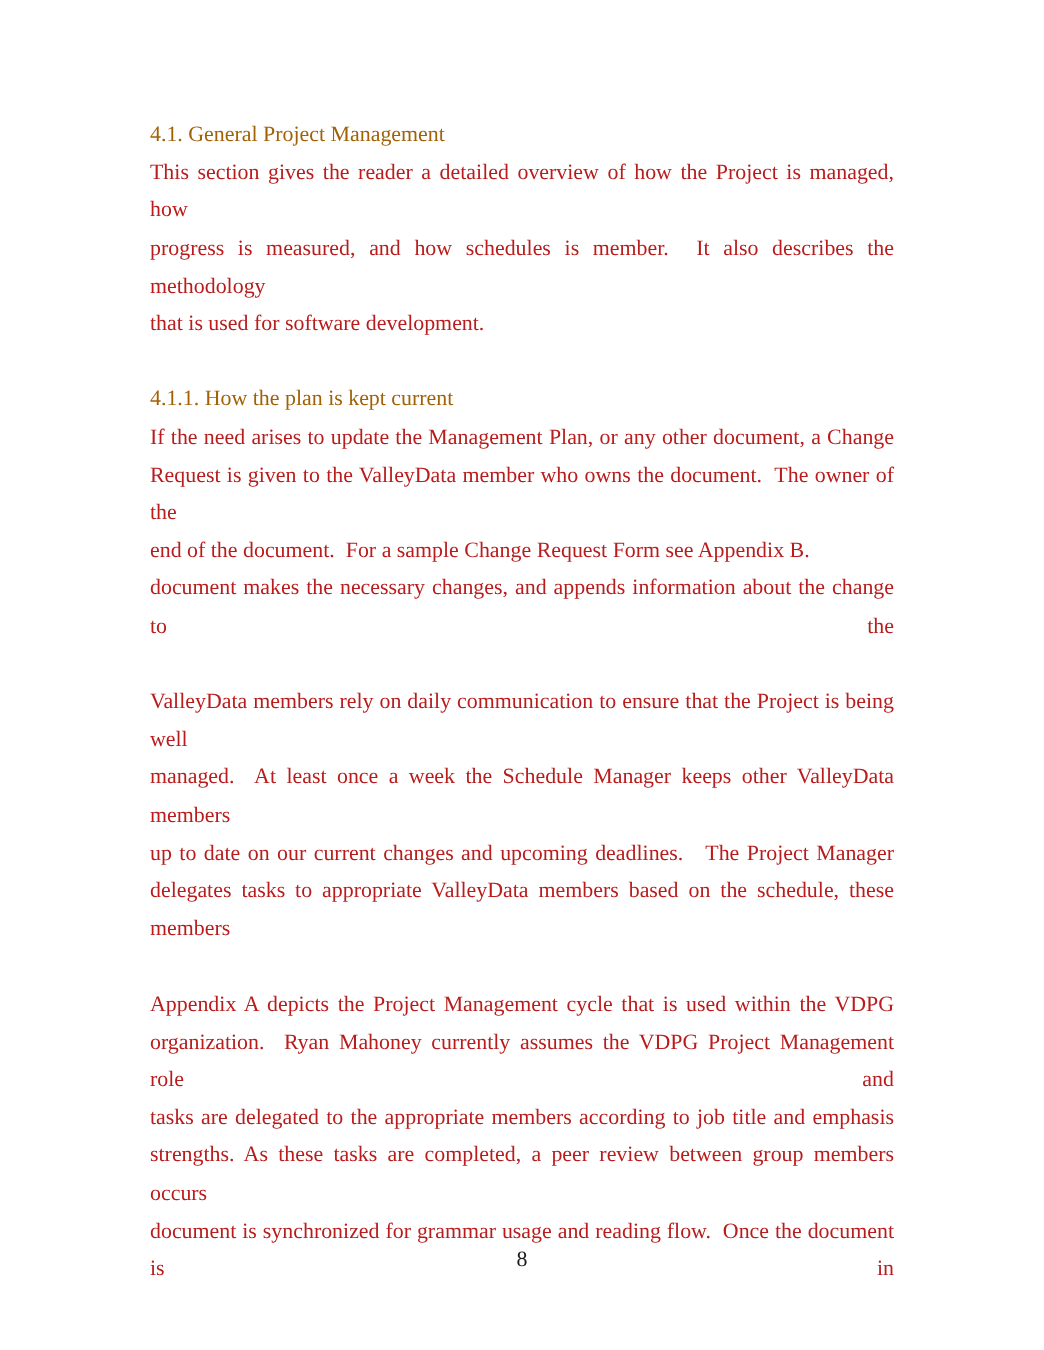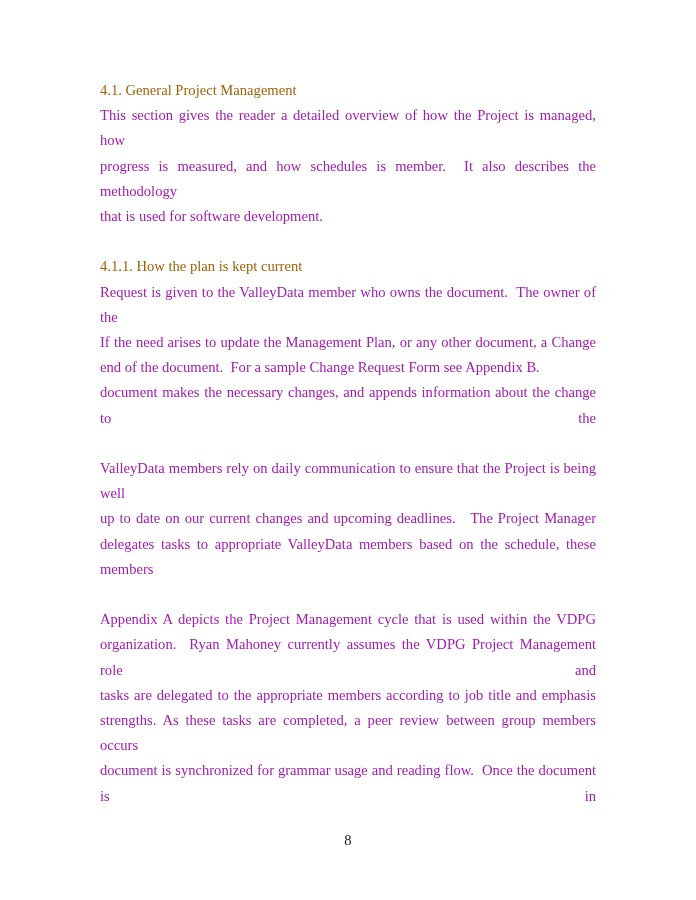--- a/index.html
+++ b/index.html
@@ -31,21 +31,21 @@
   }
   .heading {
     font-size: 14.6px;
     line-height: 25.2px;
     color: #a16207;
     white-space: nowrap;
   }
   .para {
     font-size: 14.6px;
     line-height: 25.2px;
-    color: #a21caf;
+    color: #b91c1c;
   }
   
   .line {
     display: block;
     width: 100%;
     text-align: justify;
     text-align-last: justify;
     white-space: pre-wrap;
   }
   .line.last {
@@ -73,28 +73,29 @@
   <div class="content" id="body-content">
       <div class="heading">4.1. General Project Management</div>
       <div class="para">
         <span class="line">This section gives the reader a detailed overview of how the Project is managed, how</span>
         <span class="line">progress is measured, and how schedules is member.  It also describes the methodology</span>
         <span class="line last">that is used for software development.</span>
       </div>
       <div class="spacer"></div>
       <div class="heading">4.1.1. How the plan is kept current</div>
       <div class="para">
+        <span class="line">If the need arises to update the Management Plan, or any other document, a Change</span>
         <span class="line">Request is given to the ValleyData member who owns the document.  The owner of the</span>
-        <span class="line">If the need arises to update the Management Plan, or any other document, a Change</span>
         <span class="line last">end of the document.  For a sample Change Request Form see Appendix B.</span>
         <span class="line">document makes the necessary changes, and appends information about the change to the</span>
       </div>
       <div class="spacer"></div>
       <div class="para">
         <span class="line">ValleyData members rely on daily communication to ensure that the Project is being well</span>
+        <span class="line">managed.  At least once a week the Schedule Manager keeps other ValleyData members</span>
         <span class="line">up to date on our current changes and upcoming deadlines.   The Project Manager</span>
         <span class="line">delegates tasks to appropriate ValleyData members based on the schedule, these members</span>
       </div>
       <div class="spacer"></div>
       <div class="para">
         <span class="line">Appendix A depicts the Project Management cycle that is used within the VDPG</span>
         <span class="line">organization.  Ryan Mahoney currently assumes the VDPG Project Management role and</span>
         <span class="line">tasks are delegated to the appropriate members according to job title and emphasis</span>
         <span class="line">strengths. As these tasks are completed, a peer review between group members occurs</span>
         <span class="line">document is synchronized for grammar usage and reading flow.  Once the document is in</span>

